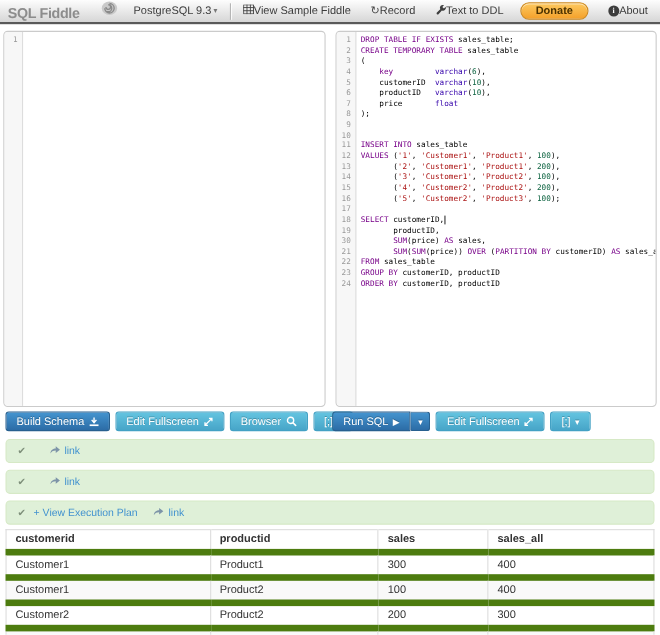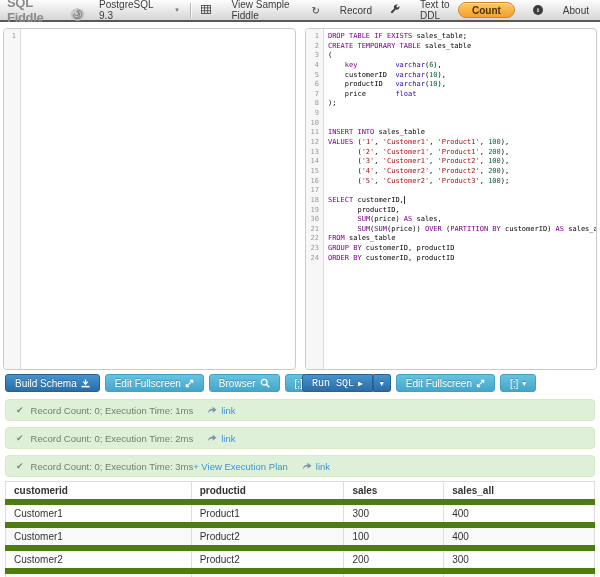--- a/index.html
+++ b/index.html
@@ -10,21 +10,21 @@
   }
 
   
   .header {
     height:22px; display:flex; align-items:center; padding:0 7px;
     background:linear-gradient(#fdfdfd,#d6d6d6);
     border-bottom:2px solid #595959;
   }
   .logo { display:flex; align-items:flex-end; gap:20px; cursor:pointer; }
   .logo-text { font-size:13px; font-weight:bold; color:#8c8c8c; letter-spacing:-0.3px; }
-  .hdr-item { display:flex; align-items:center; gap:20px; font-size:10px; color:#3c3c3c; cursor:pointer; padding:0 4px;justify-content:space-between; }
+  .hdr-item { display:flex; align-items:center; gap:0; font-size:10px; color:#3c3c3c; cursor:pointer; padding:0 4px;justify-content:space-between; }
   .db-select { margin-left:10px; }
   .caret-sm { font-size:7px; color:#777; margin-left:2px; }
   .sep { width:1px; height:15px; background:#b5b5b5; box-shadow:1px 0 0 rgba(255,255,255,.8); margin:0 7px; }
   .spacer { flex:1; }
   .donate-btn {
     font-size:10px; font-weight:bold; color:#4c3200; cursor:pointer;
     background:linear-gradient(#fdc960,#f4a12b); border:1px solid #cd891f;
     border-radius:9px; padding:1.5px 13px; box-shadow:inset 0 1px 0 rgba(255,255,255,.5);
     margin-right:14px;
   }
@@ -62,21 +62,21 @@
   .btnrow { display:flex; padding:2px 3px 0 3px; }
   .btn-half { width:50%; display:flex; gap:5px; padding-left:2px; }
   .btn {
     display:inline-flex; align-items:center; gap:4px; height:18px;
     font-size:10px; color:#fff; text-shadow:0 -1px 0 rgba(0,0,0,.25);
     border-radius:3px; padding:0 9px; cursor:pointer; white-space:nowrap;text-align:center;
   }
   .btn-primary { background:linear-gradient(#4494cf,#2c6ca6); border:1px solid #28608f; }
   .btn-info    { background:linear-gradient(#64c4e0,#47a5c8); border:1px solid #43a1c4; }
   .split-group { display:inline-flex; }
-  .split-group .btn-main  { border-radius:3px 0 0 3px;font-family:Liberation Mono, monospace; }
+  .split-group .btn-main  { border-radius:3px 0 0 3px; }
   .split-group .btn-caret { border-radius:0 3px 3px 0; border-left:1px solid rgba(0,0,0,.2); padding:0 6px; }
   .btn .mini { font-size:8px; }
   .btn svg { display:block; }
 
   
   .result {
     margin:7px 5px 0 5px; height:22px; display:flex; align-items:center;
     background:#dff0d8; border:1px solid #d6e9c6; border-radius:4px;
     padding:0 10px; font-size:9.5px; color:#71806c;
   }
@@ -140,21 +140,21 @@
   </div>
   <div class="hdr-item" style="margin-left:10px;">
     <span>
       <svg width="10" height="10" viewBox="0 0 16 16">
           <path d="M14.7 3.3 a4.2 4.2 0 0 1 -5.6 5.4 L4.2 14.2 a1.6 1.6 0 0 1 -2.3 -2.3 L6.8 7 A4.2 4.2 0 0 1 12.3 1.2 L9.8 3.8 l2.3 2.3 2.6 -2.8 z" fill="#3f3f3f"></path>
         </svg>
     </span>
     <span>Text to DDL</span>
   </div>
   <div class="spacer"></div>
-  <div class="donate-btn">Count</div>
+  <div class="donate-btn">Donate</div>
   <div class="hdr-item">
     <span class="info-icon">i</span>
     <span>About</span>
   </div>
 </div>
 
 <div class="editors">
   <div class="editor">
     <div class="gutter">
         <div class="code-line">1</div>
@@ -246,41 +246,38 @@
     <div class="btn btn-info">
       <span>[;]</span>
       <span class="mini">▾</span>
     </div>
   </div>
 </div>
 
 <div>
     <div class="result">
       <span class="check">✔</span>
-      <span>Record Count: 0; Execution Time: 1ms</span>
       <span class="linkwrap">
         <span><svg width="10" height="8" viewBox="0 0 12 9">
             <path d="M1 8.5 C1.2 4.5 4 3.2 6.8 3.1 V0.6 L11.4 4.2 L6.8 7.8 V5.2 C4.4 5.2 2.6 5.9 1 8.5 z" fill="#7d94a8"></path>
           </svg></span>
         <a href="#">link</a>
       </span>
     </div>
     <div class="result">
       <span class="check">✔</span>
-      <span>Record Count: 0; Execution Time: 2ms</span>
       <span class="linkwrap">
         <span><svg width="10" height="8" viewBox="0 0 12 9">
             <path d="M1 8.5 C1.2 4.5 4 3.2 6.8 3.1 V0.6 L11.4 4.2 L6.8 7.8 V5.2 C4.4 5.2 2.6 5.9 1 8.5 z" fill="#7d94a8"></path>
           </svg></span>
         <a href="#">link</a>
       </span>
     </div>
     <div class="result">
       <span class="check">✔</span>
-      <span>Record Count: 0; Execution Time: 3ms</span>
       <a class="plan" href="#">+ View Execution Plan</a>
       <span class="linkwrap">
         <span><svg width="10" height="8" viewBox="0 0 12 9">
             <path d="M1 8.5 C1.2 4.5 4 3.2 6.8 3.1 V0.6 L11.4 4.2 L6.8 7.8 V5.2 C4.4 5.2 2.6 5.9 1 8.5 z" fill="#7d94a8"></path>
           </svg></span>
         <a href="#">link</a>
       </span>
     </div>
   </div>
 

